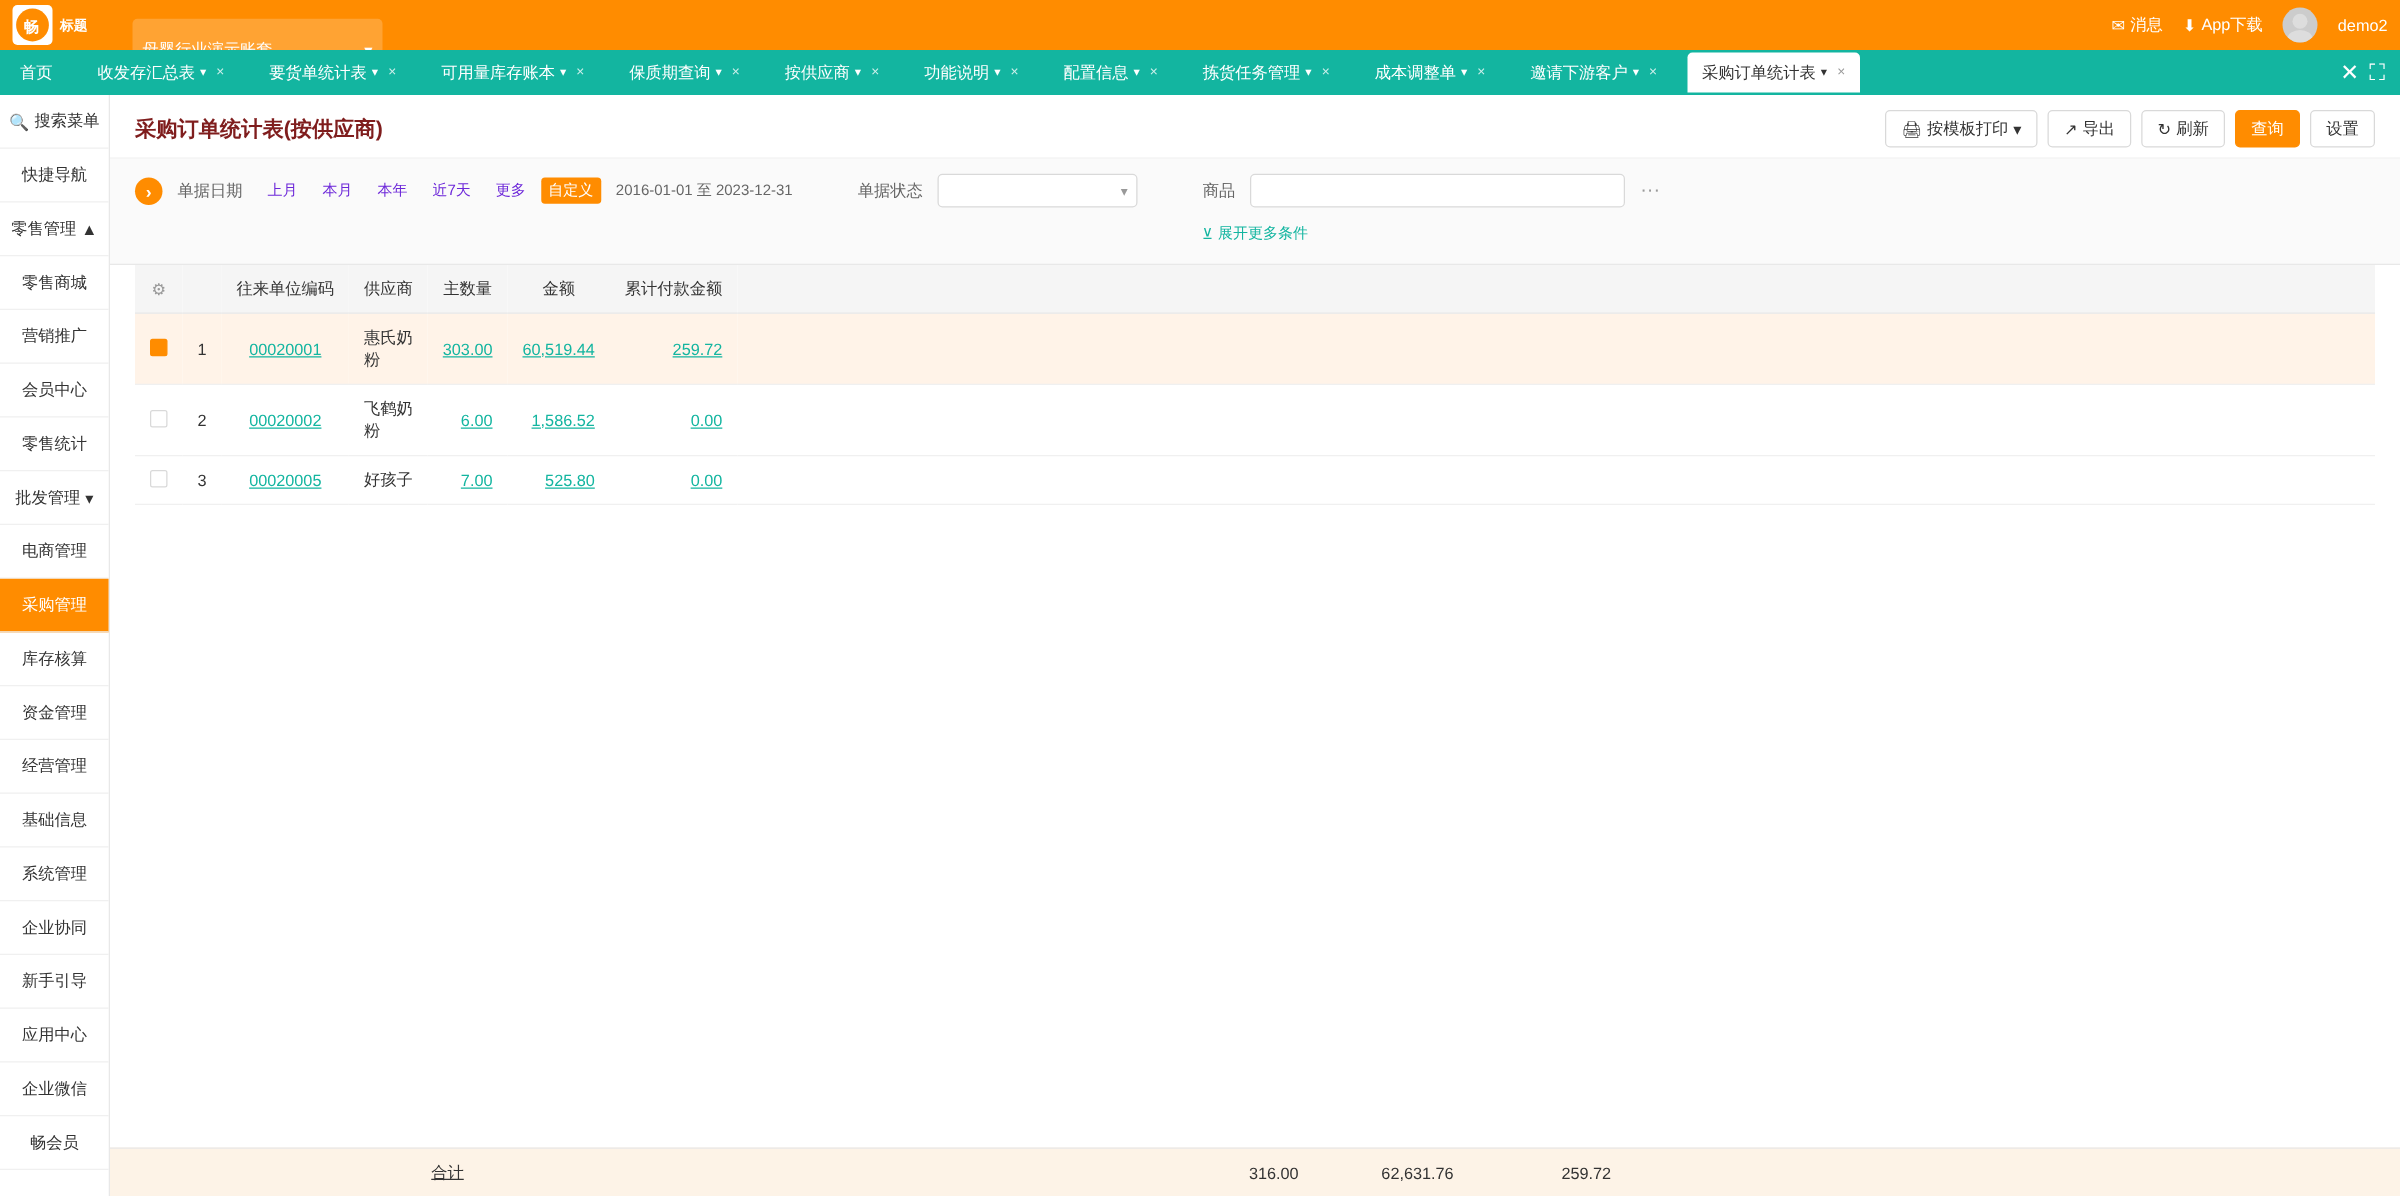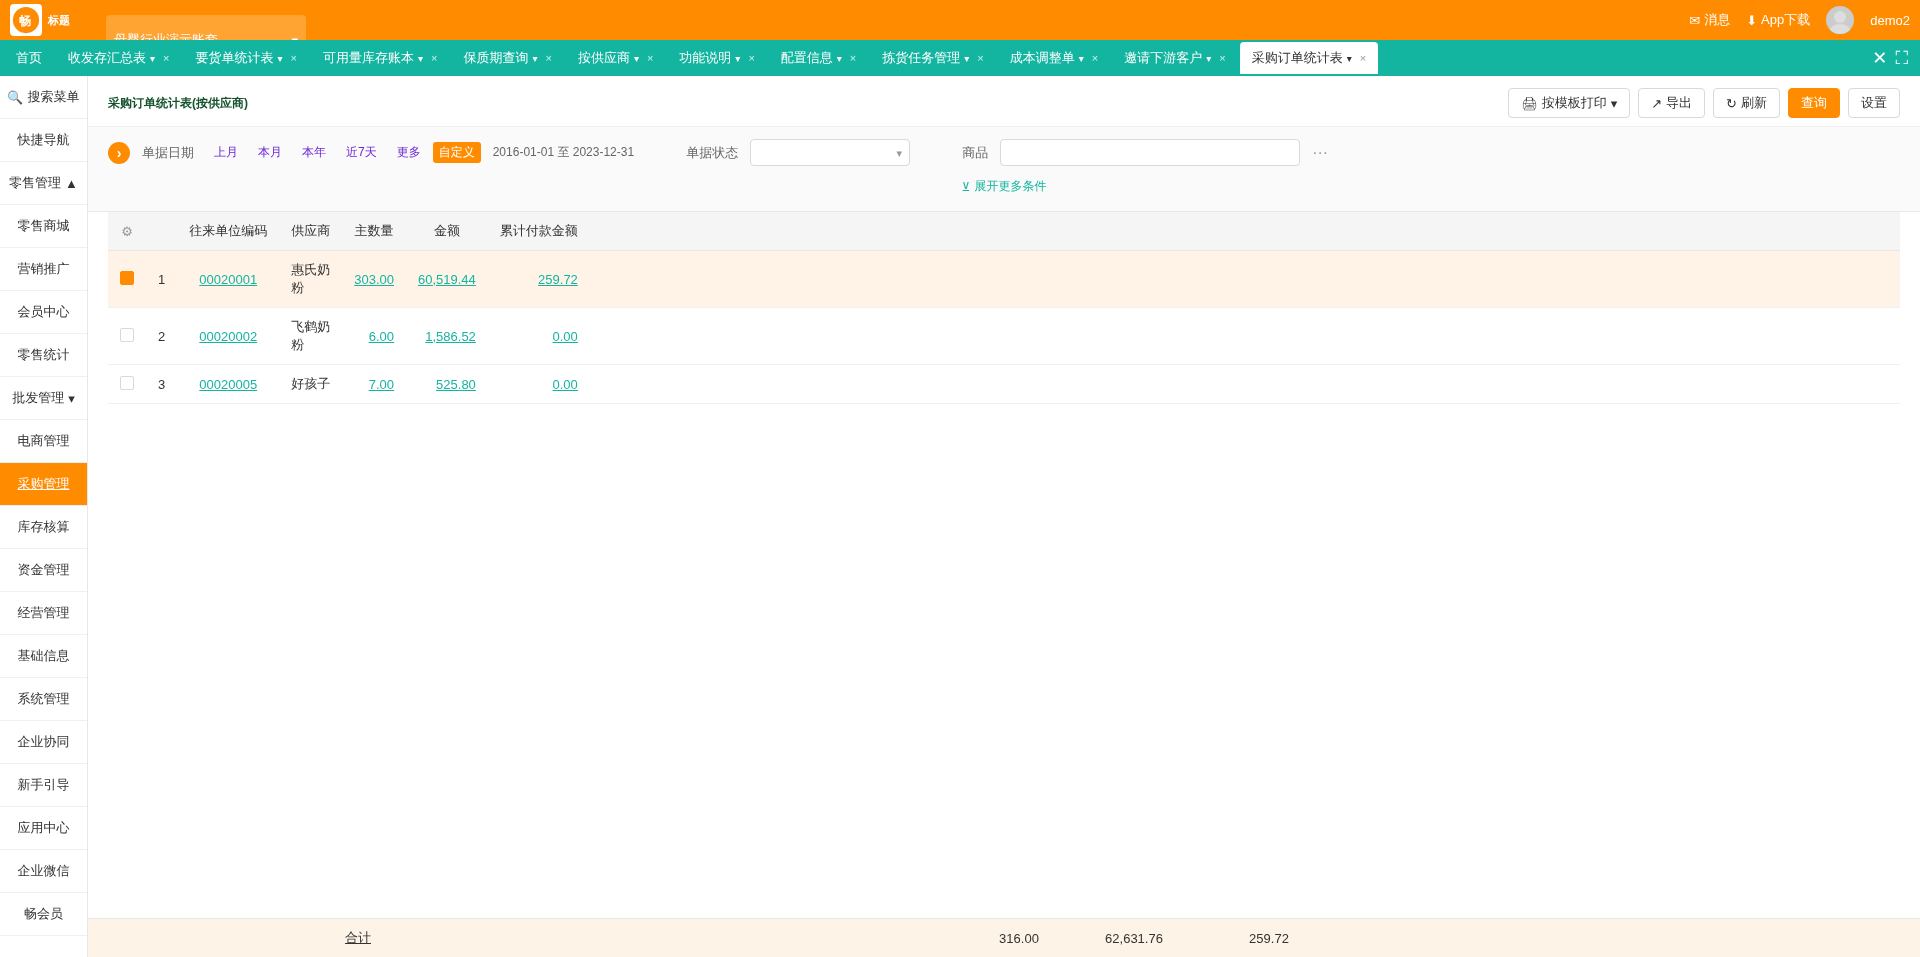--- a/index.html
+++ b/index.html
@@ -12,43 +12,43 @@
     .logo-icon svg { width: 28px; height: 28px; }
     .logo-text { color: #fff; font-size: 11px; font-weight: bold; }
     .workspace-selector { flex: 0 0 200px; background: rgba(255,255,255,0.2); border: none; color: #fff; padding: 16px 8px; border-radius: 4px; cursor: pointer; display: flex; align-items: center; justify-content: space-between; font-size: 13px; margin-top: 40px; }
     .workspace-selector span { color: #fff; }
     .top-right { margin-left: auto; display: flex; align-items: center; gap: 16px; }
     .top-btn { color: #fff; font-size: 13px; cursor: pointer; display: flex; align-items: center; gap: 4px; }
     .avatar { width: 28px; height: 28px; border-radius: 50%; background: #ccc; display: flex; align-items: center; justify-content: center; overflow: hidden; }
     .user-name { color: #fff; font-size: 13px; cursor: pointer; }
 
     
-    .nav-tabs { height: 36px; background: #13b5a0; display: flex; align-items: center; flex-shrink: 0; padding: 0 4px; gap: 2px; overflow: hidden; }
+    .nav-tabs { height: 36px; background: #13b5a0; display: flex; align-items: center; flex-shrink: 0; padding: 0 4px; gap: 12px; overflow: hidden; }
     .nav-tab { height: 32px; padding: 0 12px; display: flex; align-items: center; gap: 4px; color: #fff; font-size: 13px; cursor: pointer; border-radius: 4px 4px 0 0; white-space: nowrap; flex-shrink: 0; }
     .nav-tab.active { background: #fff; color: #333; }
     .nav-tab .close-x { margin-left: 4px; font-size: 11px; color: rgba(255,255,255,0.8); cursor: pointer; }
     .nav-tab.active .close-x { color: #999; }
     .nav-tab .arrow { font-size: 10px; }
     .nav-tabs-end { margin-left: auto; display: flex; align-items: center; gap: 8px; padding-right: 8px; }
     .nav-end-btn { color: #fff; font-size: 18px; cursor: pointer; line-height: 1; }
 
     
     .main-content { flex: 1; display: flex; overflow: hidden; }
 
     
     .sidebar { width: 88px; background: #fff; border-right: 1px solid #e8e8e8; display: flex; flex-direction: column; overflow-y: auto; flex-shrink: 0; }
     .sidebar-item { padding: 12px 0; text-align: center; cursor: pointer; font-size: 13px; color: #333; border-bottom: 1px solid #f0f0f0; display: flex; align-items: center; justify-content: center; gap: 4px; }
-    .sidebar-item.active { background: #ff8c00; color: #fff; text-decoration: underline; }
+    .sidebar-item.active { background: #ff8c00; color: #fff; }
 
     
     .page-area { flex: 1; background: #fff; overflow: hidden; display: flex; flex-direction: column; }
 
     
     .page-header { padding: 12px 20px 8px 20px; display: flex; align-items: center; justify-content: space-between; border-bottom: 1px solid #f0f0f0; flex-shrink: 0; }
-    .page-title { font-size: 12px; font-weight: bold; color: #14532d; }
+    .page-title { font-size: 17px; font-weight: bold; color: #7f1d1d; }
     .header-actions { display: flex; align-items: center; gap: 8px; }
     .header-btn { padding: 5px 12px; border: 1px solid #d9d9d9; border-radius: 4px; background: #fff; cursor: pointer; font-size: 13px; color: #333; display: flex; align-items: center; gap: 4px; }
     .header-btn.primary { background: #ff8c00; color: #fff; border-color: #ff8c00; }
 
     
     .filter-area { padding: 12px 20px; background: #fafafa; border-bottom: 1px solid #e8e8e8; flex-shrink: 0; }
     .filter-row { display: flex; align-items: center; gap: 12px; margin-bottom: 8px; flex-wrap: wrap; }
     .filter-label { color: #666; font-size: 13px; white-space: nowrap; }
     .date-shortcuts { display: flex; align-items: center; gap: 4px; }
     .date-shortcut { padding: 2px 8px; border-radius: 3px; cursor: pointer; font-size: 12px; color: #6d28d9; }

